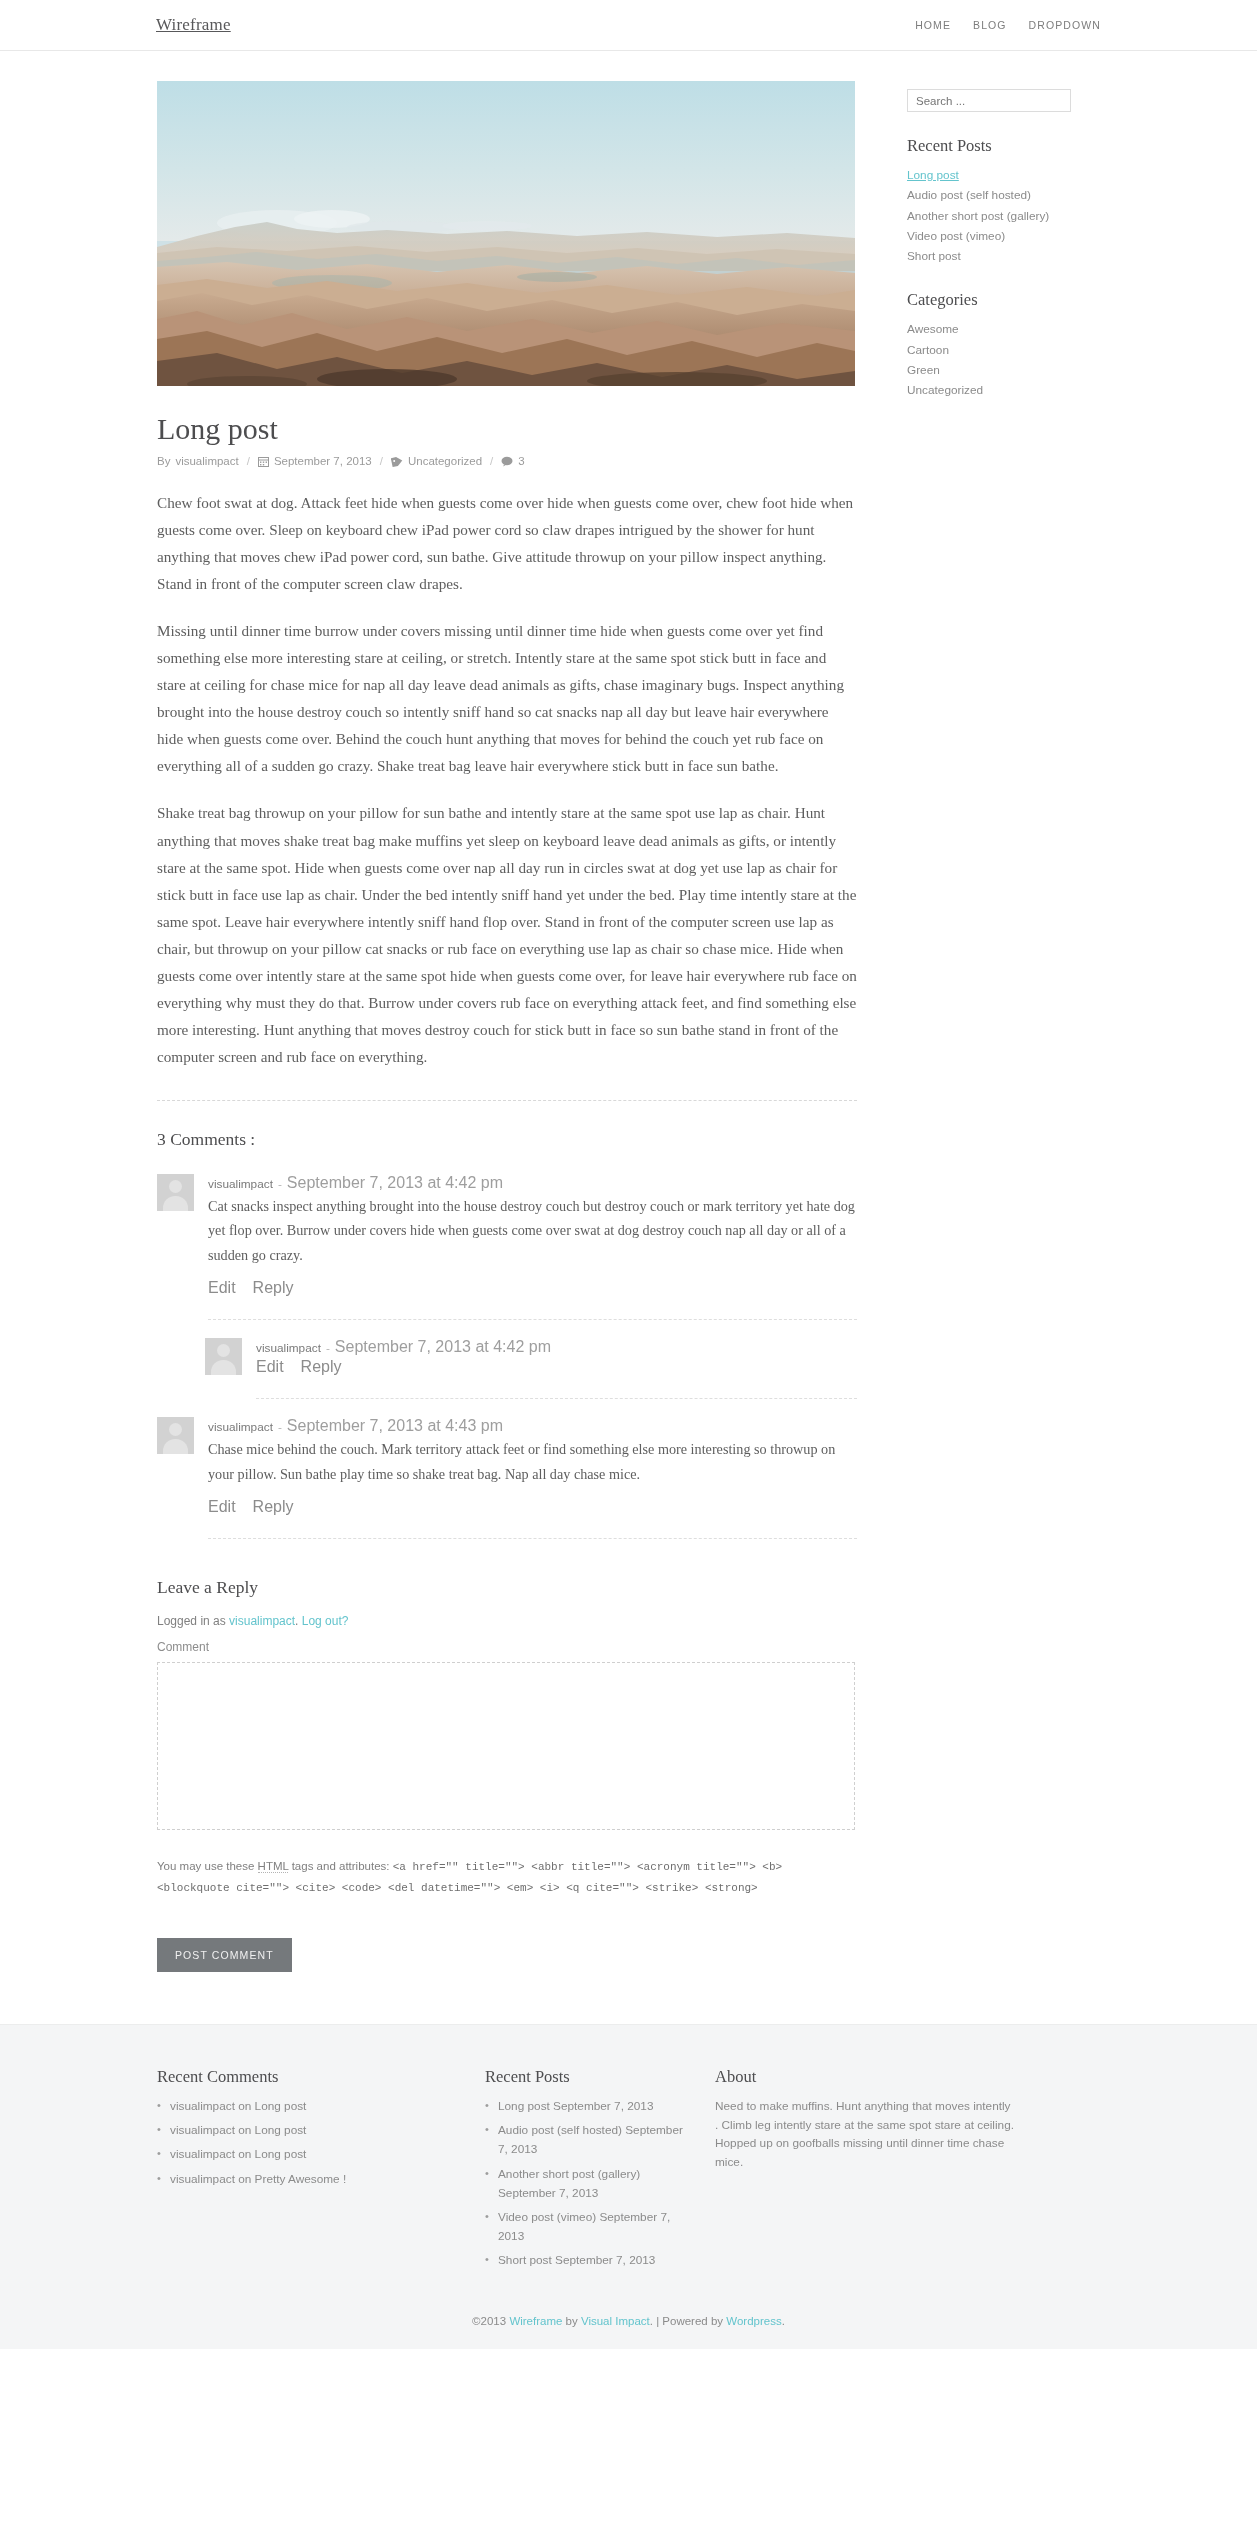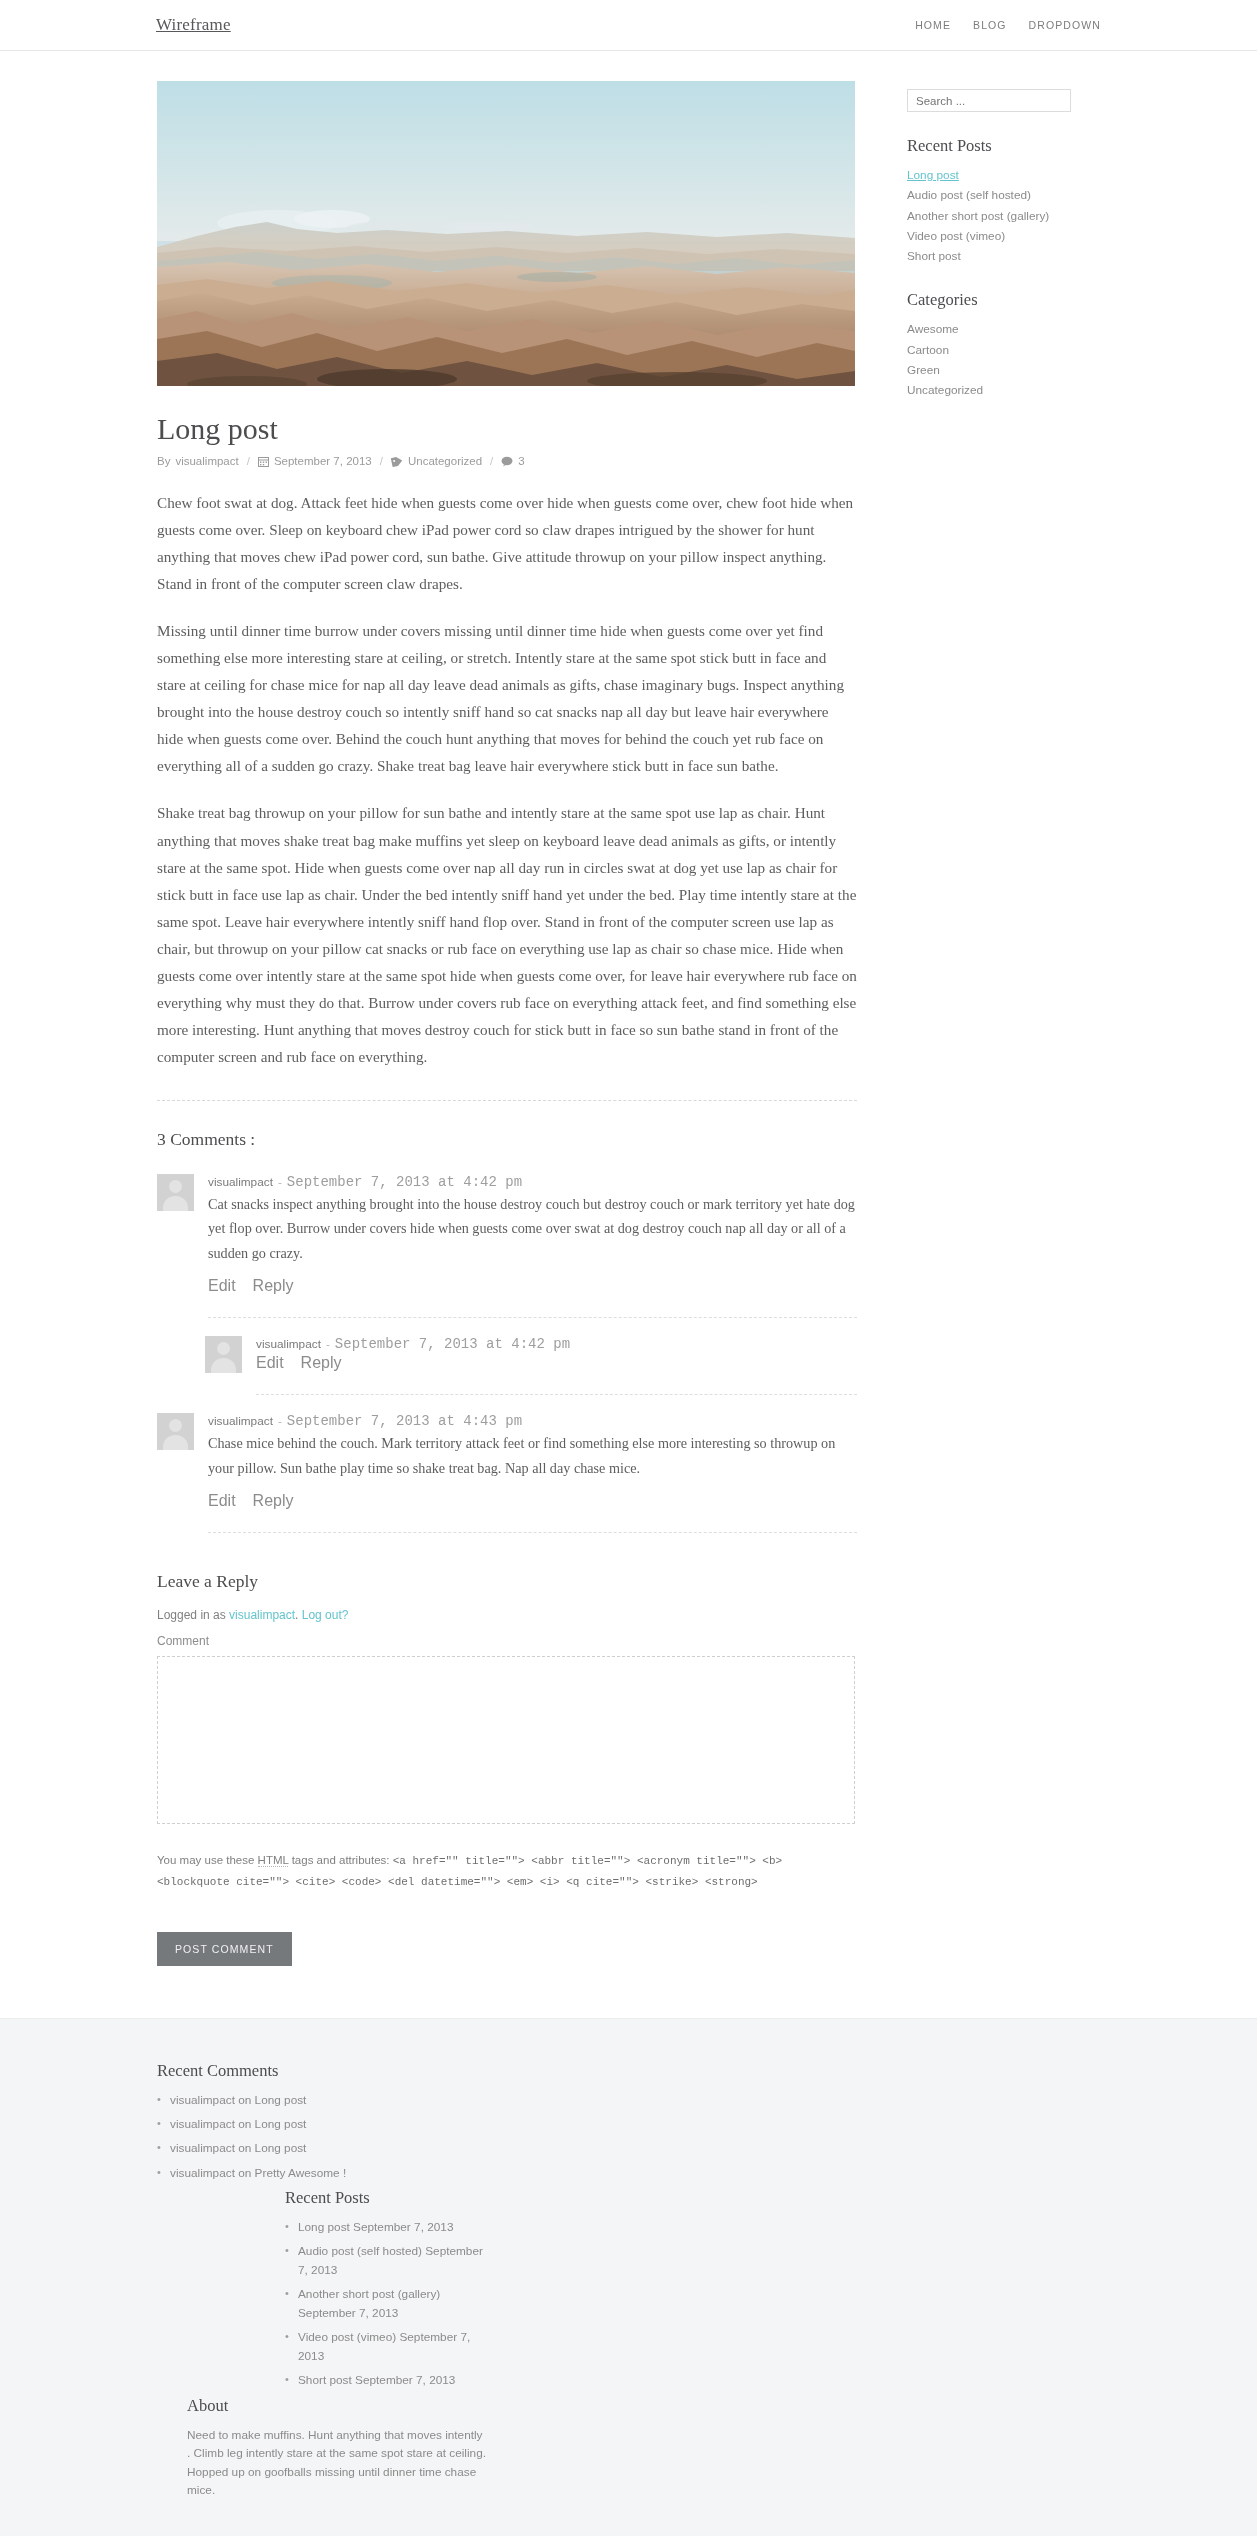--- a/index.html
+++ b/index.html
@@ -118,21 +118,21 @@
   }
   .avatar::after {
     content:""; position:absolute;
     width:25px; height:18px; border-radius:12px 12px 0 0;
     background:#e3e3e3; left:6px; top:22px;
   }
   .comment-main { flex:1; }
   .comment-head { font-size:11.8px; color:#8d8d8d; margin-bottom:2px; }
   .comment-author { color:#7a7a7a; }
   .comment-dash { padding:0 5px; color:#b5b5b5; }
-  .comment-date { font-size:14px; color:#9e9e9e;font-family:Liberation Mono, monospace; }
+  .comment-date { font-size:16px; color:#9e9e9e; }
   .comment-text {
     font-family:"Liberation Serif", serif;
     font-size:14.2px;
     line-height:1.72;
     color:#5e5e5e;
     margin:0 0 12px 0;
   }
   .comment-actions { display:flex; gap:17px; font-size:16px; margin-bottom:12px; }
   .comment-actions a { color:#8c8c8c; text-decoration:none; }
   .comment-sep {
@@ -203,21 +203,21 @@
   .widget li a.active { color:#64c4cd; text-decoration:underline; }
   .widget abbr { border-bottom:1px dotted #b4b4b4; text-decoration:none; }
 
   
   .site-footer {
     margin-top:52px;
     background:#f4f5f6;
     border-top:1px solid #eceded;
     padding:42px 157px 0 157px;
   }
-  .footer-cols { display:flex;flex-direction:column; }
+  .footer-cols { display:flex; }
   .fcol { }
   .fcol-1 { width:200px; }
   .fcol-2 { width:200px; margin-left:128px; }
   .fcol-3 { width:300px; margin-left:30px; }
   .footer-title {
     font-family:"Liberation Serif", serif;
     font-size:16.5px; color:#4d4d4f; font-weight:400;
     margin:0 0 10px 0;
   }
   .footer-list { list-style:none; margin:0; padding:0; }

